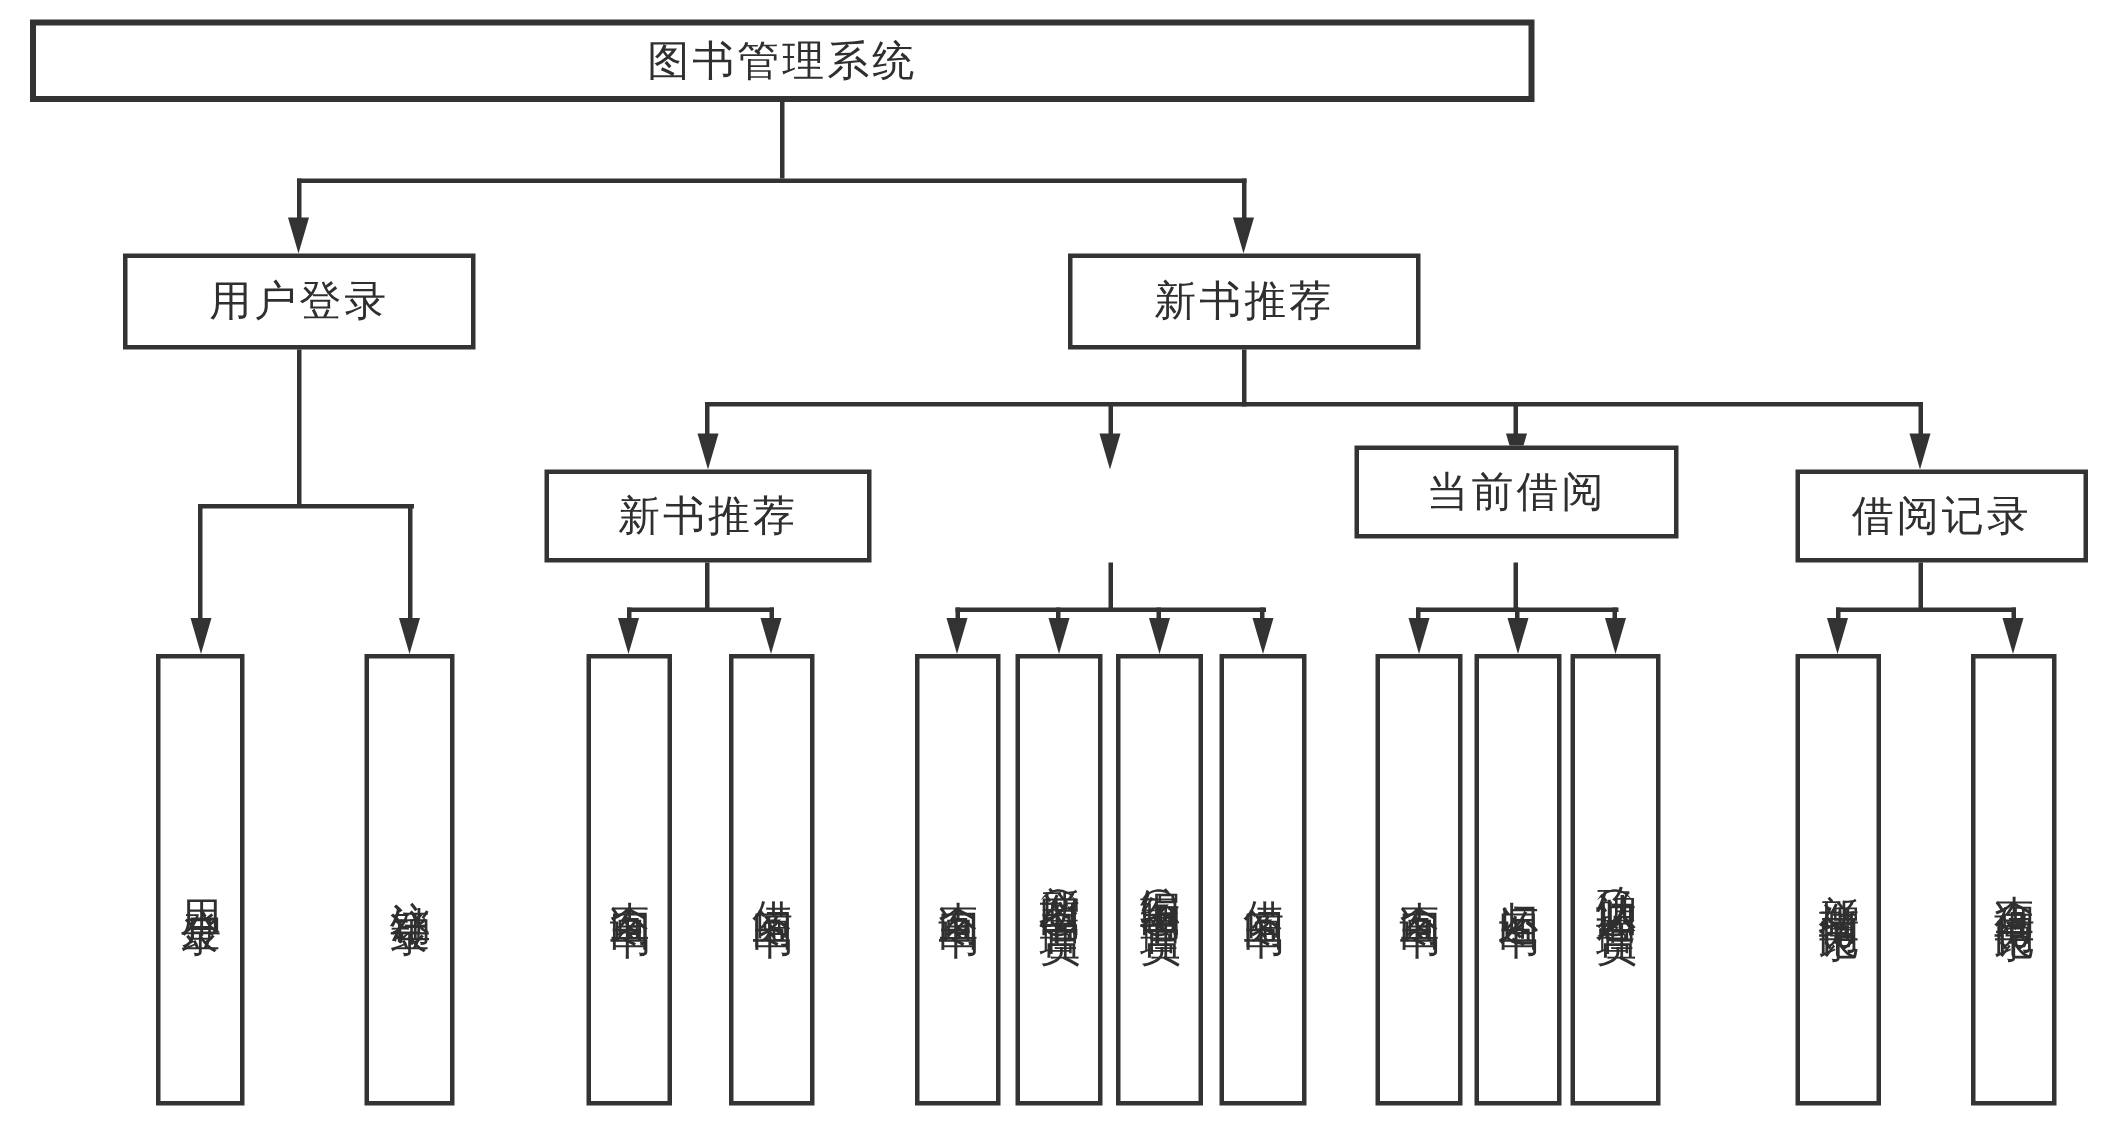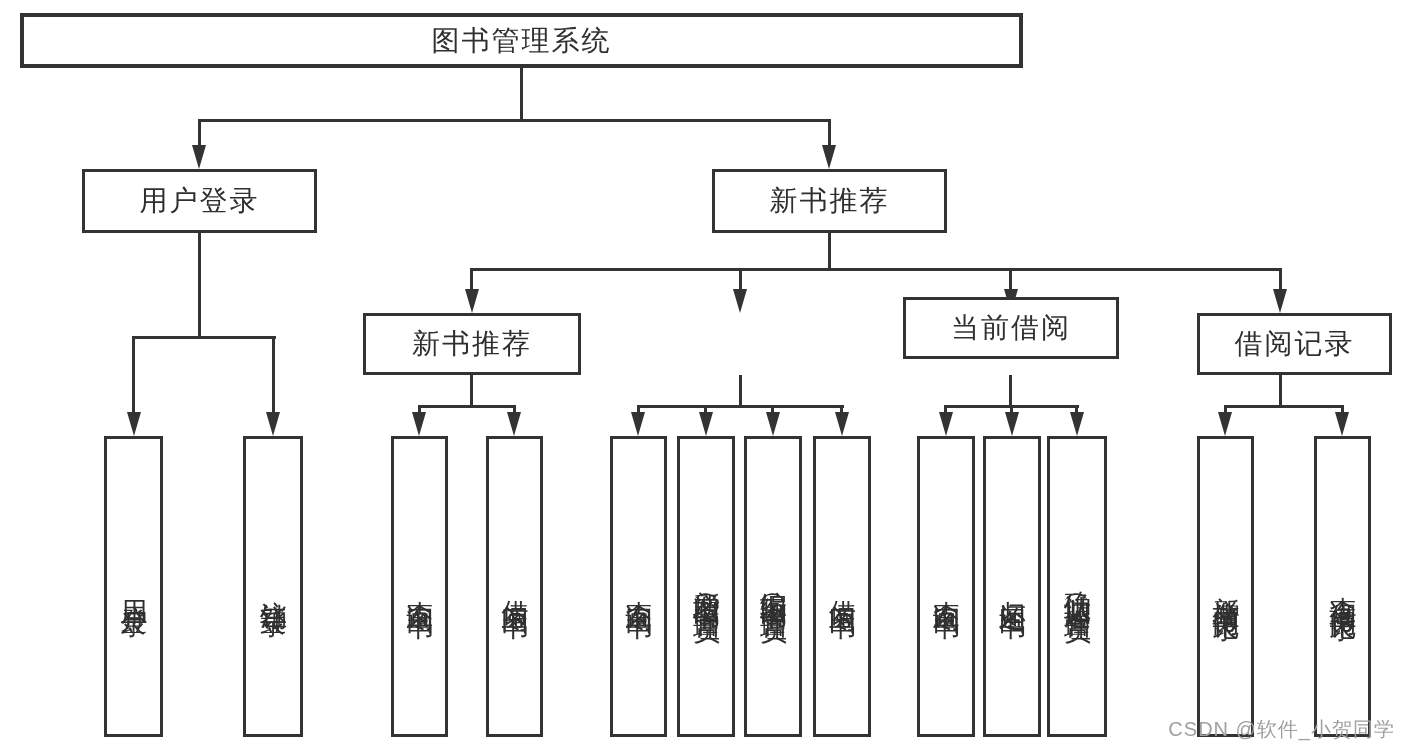--- a/index.html
+++ b/index.html
@@ -181,15 +181,14 @@
     <span>确认归还（管理员）</span>
   </div>
 
   <div class="leaf" style="left:1197px; width:57px;">
     <span>新增借阅记录</span>
   </div>
   <div class="leaf" style="left:1314px; width:57px;">
     <span>查询借阅记录</span>
   </div>
 
-  <div class="watermark">CSDN @软件_小贺同学</div>
 
 </div>
 
 </body></html>

